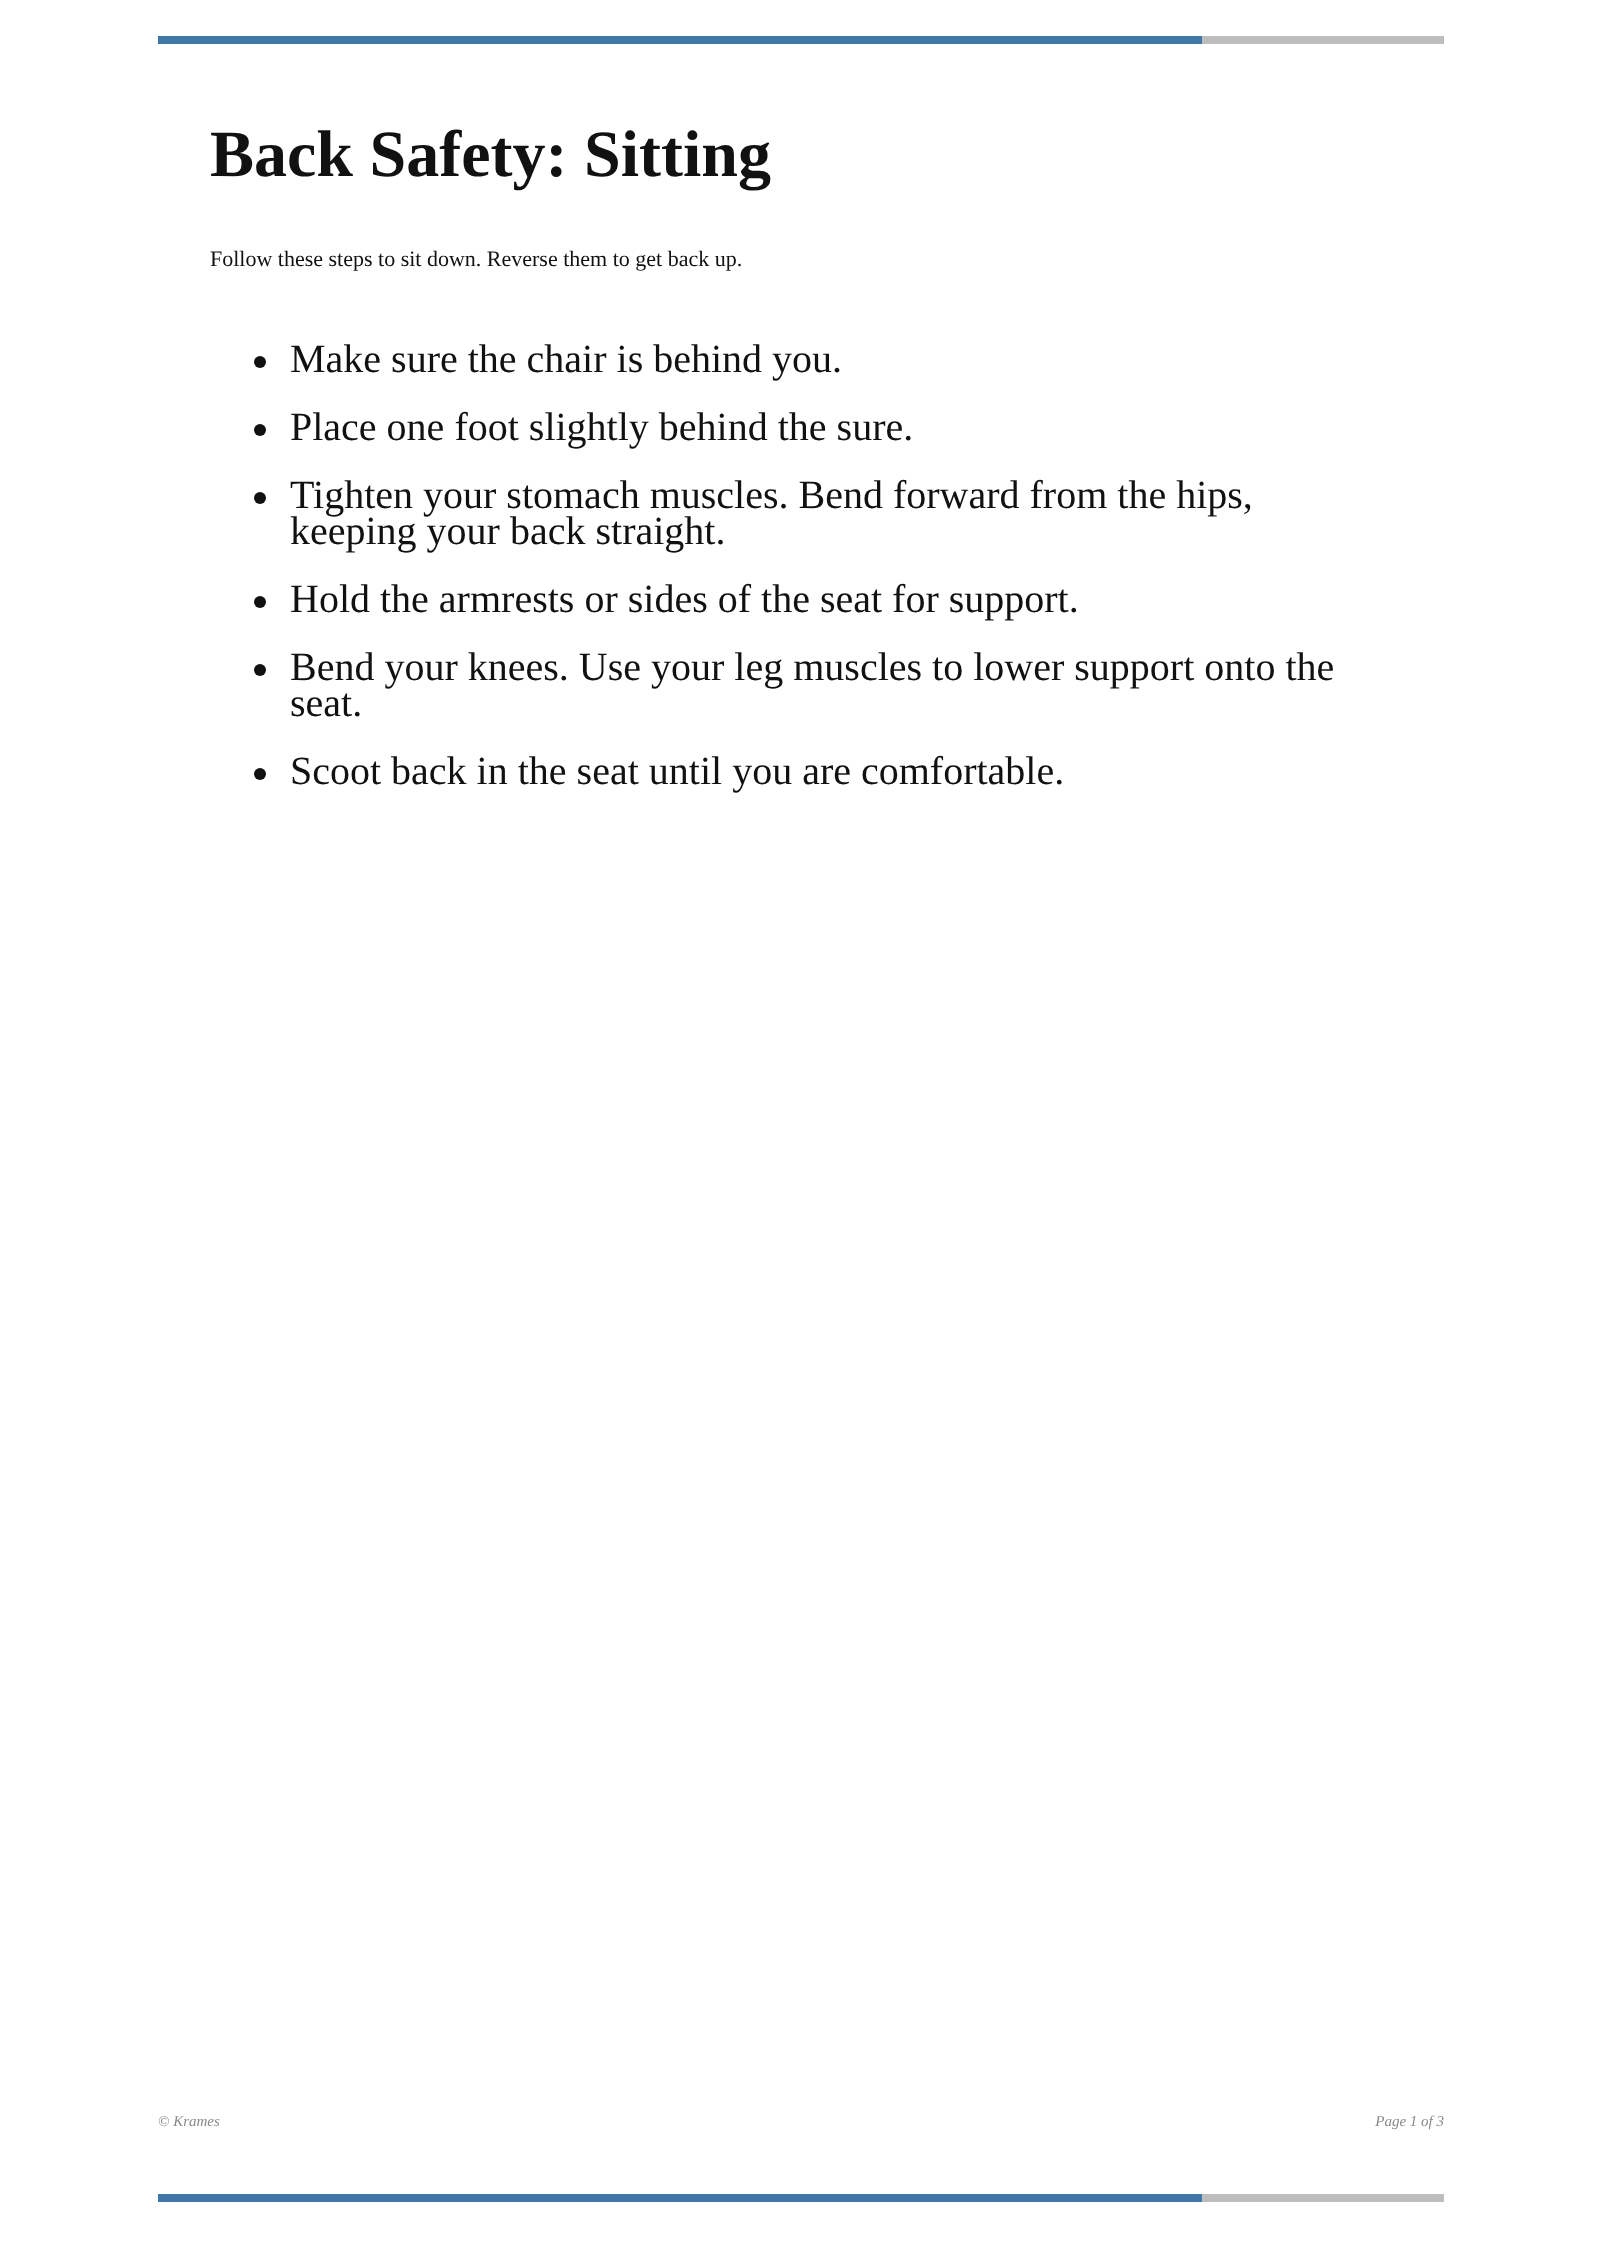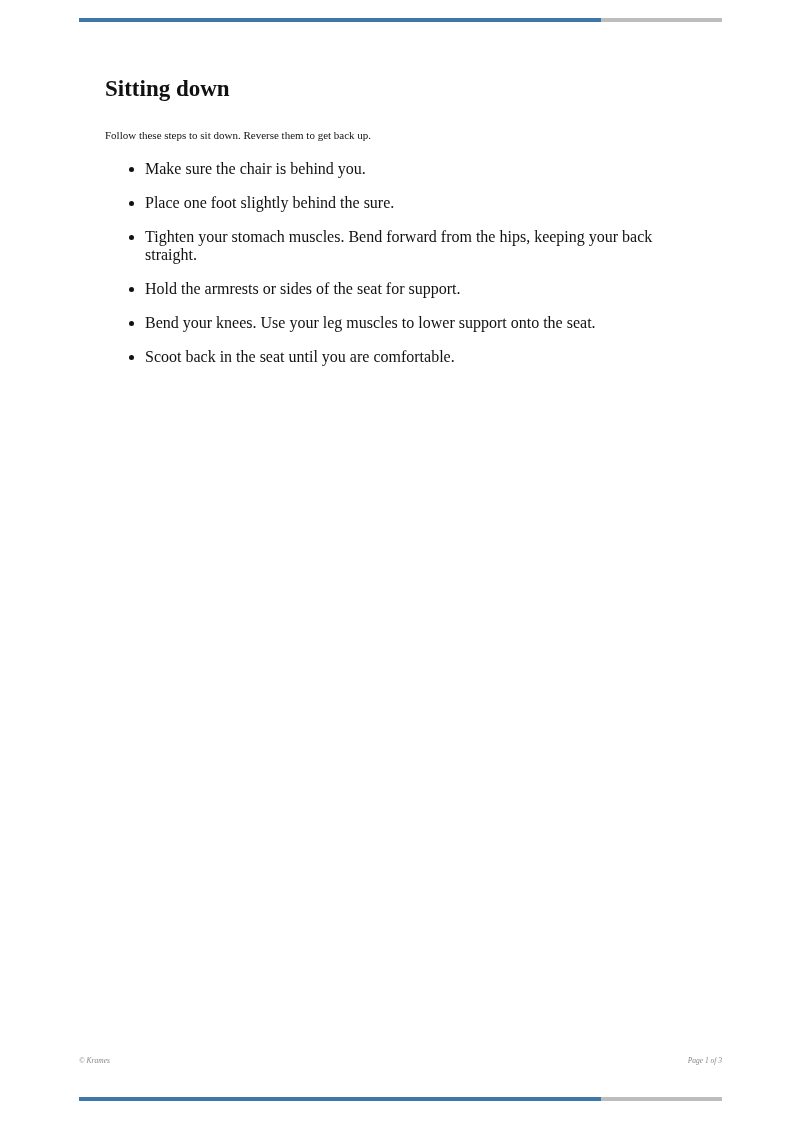--- a/index.html
+++ b/index.html
@@ -8,37 +8,37 @@
     .bar .blue { width: 522px; height: 100%; background: #3f77a8; }
     .bar .gray { flex: 1; height: 100%; background: #bdbdbd; }
     .top-bar { top: 18px; }
     .bottom-bar { top: 1097px; }
     .content { position: absolute; left: 105px; top: 52px; width: 580px;
       font-family: "Liberation Serif", "DejaVu Serif", serif; color: #111; }
     h1 { font-size: 33px; font-weight: bold; margin: 6px 0 0 0; line-height: 40px; }
     .intro { font-size: 15.5px; line-height: 18px; margin: 20px 0 0 0; }
     h2 { font-size: 23px; font-weight: bold; margin: 23px 0 0 0; line-height: 28px; }
     .lead { font-size: 11px; line-height: 18px; margin: 23px 0 0 0; }
-    ul { margin: 16px 0 0 0; padding: 0 0 0 40px; font-size: 16px; line-height: 18px; }
+    ul { margin: 32px 0 0 0; padding: 0 0 0 40px; font-size: 20px; line-height: 18px; }
     li { margin: 0 0 16px 0; padding: 0; }
     .footer { position: absolute; top: 1056px; left: 79px; width: 643px; height: 12px;
       font-family: Liberation Serif, serif; font-style: italic; font-size: 7.5px; color: #888; }
     .footer .left { position: absolute; left: 0; top: 0; }
     .footer .right { position: absolute; right: 0; top: 0; }
   </style>
 </head>
 <body>
 
 <div class="bar top-bar">
   <div class="blue"></div>
   <div class="gray"></div>
 </div>
 
 <div class="content">
-  <h2>Sitting down</h2>
+  <h1>Back Safety: Sitting</h1>
   <p class="lead">Follow these steps to sit down. Reverse them to get back up.</p>
   <ul>
     <li>Make sure the chair is behind you.</li>
     <li>Place one foot slightly behind the sure.</li>
     <li>Tighten your stomach muscles. Bend forward from the hips, keeping your back straight.</li>
     <li>Hold the armrests or sides of the seat for support.</li>
     <li>Bend your knees. Use your leg muscles to lower support onto the seat.</li>
     <li>Scoot back in the seat until you are comfortable.</li>
   </ul>
 </div>

